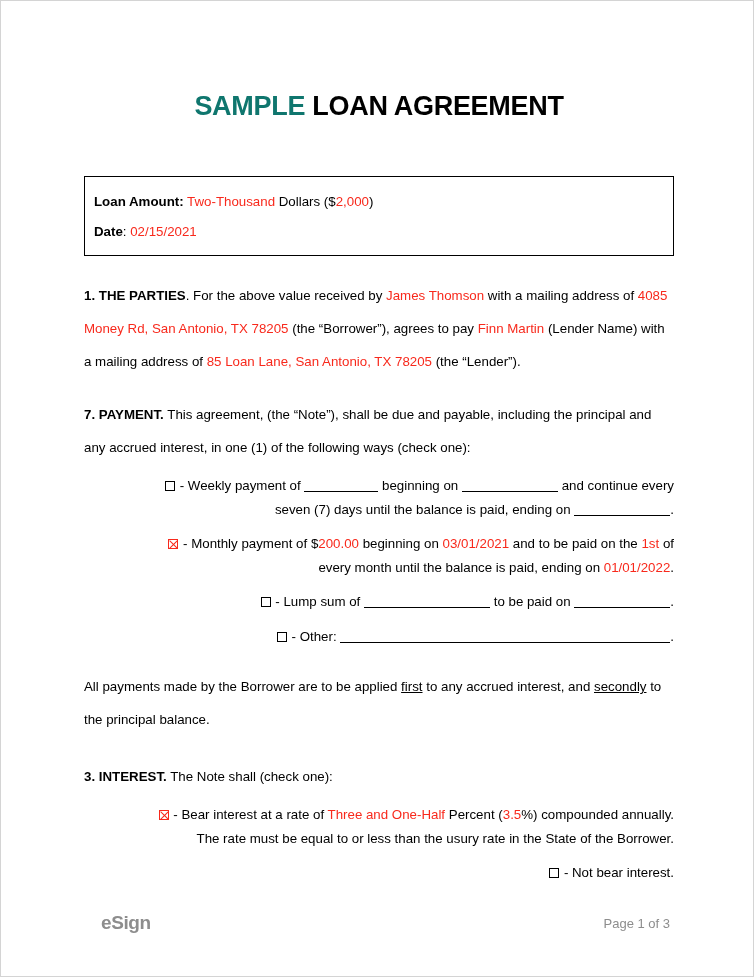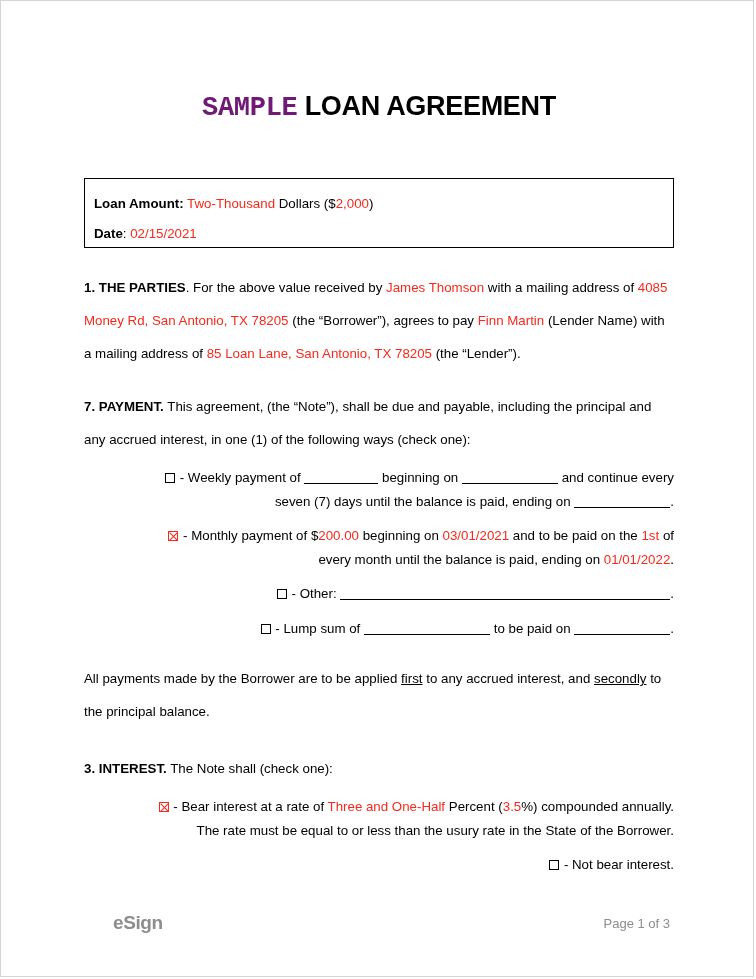--- a/index.html
+++ b/index.html
@@ -34,31 +34,30 @@
     text-align: center;
     font-size: 27px;
     font-weight: bold;
     color: #000000;
     letter-spacing: -0.3px;
     margin: 0;
     padding-top: 88px;
     line-height: 34px;
   }
   .doc-title .sample {
-    color: #701a75;
-    font-family: Liberation Mono, monospace;
+    color: #0f766e;
   }
 
   
   .amount-box {
     margin-top: 53px;
     border: 1px solid #000000;
     box-sizing: border-box;
     padding: 17px 9px 18px 9px;
-    height: 70px;
+    height: 80px;
   }
   .amount-line {
     font-size: 13.3px;
     line-height: 16px;
     color: #000000;
     margin: 0;
   }
   .amount-line + .amount-line {
     margin-top: 14px;
   }
@@ -126,21 +125,21 @@
   .b-sm  { width: 74px; }
   .b-md  { width: 96px; }
   .b-lg  { width: 126px; }
   .b-xl  { width: 330px; }
 
   .u { text-decoration: underline; }
 
   
   .footer {
     position: absolute;
-    left: 16px;
+    left: 4px;
     right: 0;
     bottom: 42px;
     height: 22px;
   }
   .footer-inner {
     position: relative;
     margin: 0 83px;
     height: 22px;
   }
   .esign-logo {
@@ -178,23 +177,23 @@
     <p class="para sec1"><b>1. THE PARTIES</b><span>. For the above value received by </span><span class="red">James Thomson</span><span> with a mailing address of </span><span class="red">4085 Money Rd, San Antonio, TX 78205</span><span> (the “Borrower”), agrees to pay </span><span class="red">Finn Martin</span><span> (Lender Name) with a mailing address of </span><span class="red">85 Loan Lane, San Antonio, TX 78205</span><span> (the “Lender”).</span></p>
 
     <p class="para sec2"><b>7. PAYMENT.</b><span>  This agreement, (the “Note”), shall be due and payable, including the principal and any accrued interest, in one (1) of the following ways (check one):</span></p>
 
     <div class="options">
 
       <div class="option first"><span class="cb"></span><span> - Weekly payment of </span><span class="blank b-sm"></span><span> beginning on </span><span class="blank b-md"></span><span> and continue every seven (7) days until the balance is paid, ending on </span><span class="blank b-md"></span><span>.</span></div>
 
       <div class="option"><span class="cb checked"></span><span> - Monthly payment of </span><span>$</span><span class="red">200.00</span><span> beginning on </span><span class="red">03/01/2021</span><span> and to be paid on the </span><span class="red">1st</span><span> of every month until the balance is paid, ending on </span><span class="red">01/01/2022</span><span>.</span></div>
 
+      <div class="option"><span class="cb"></span><span> - Lump sum of </span><span class="blank b-lg"></span><span> to be paid on </span><span class="blank b-md"></span><span>.</span></div>
+
       <div class="option"><span class="cb"></span><span> - Other: </span><span class="blank b-xl"></span><span>.</span></div>
-
-      <div class="option"><span class="cb"></span><span> - Lump sum of </span><span class="blank b-lg"></span><span> to be paid on </span><span class="blank b-md"></span><span>.</span></div>
     </div>
 
     <p class="para sec-tail"><span>All payments made by the Borrower are to be applied </span><span class="u">first</span><span> to any accrued interest, and </span><span class="u">secondly</span><span> to the principal balance.</span></p>
 
     <p class="para sec3"><b>3. INTEREST.</b><span>  The Note shall (check one):</span></p>
 
     <div class="options">
       <div class="option first"><span class="cb checked"></span><span> - Bear interest at a rate of </span><span class="red">Three and One-Half</span><span> Percent (</span><span class="red">3.5</span><span>%) compounded annually. The rate must be equal to or less than the usury rate in the State of the Borrower.</span></div>
 
       <div class="option"><span class="cb"></span><span> - Not bear interest.</span></div>

